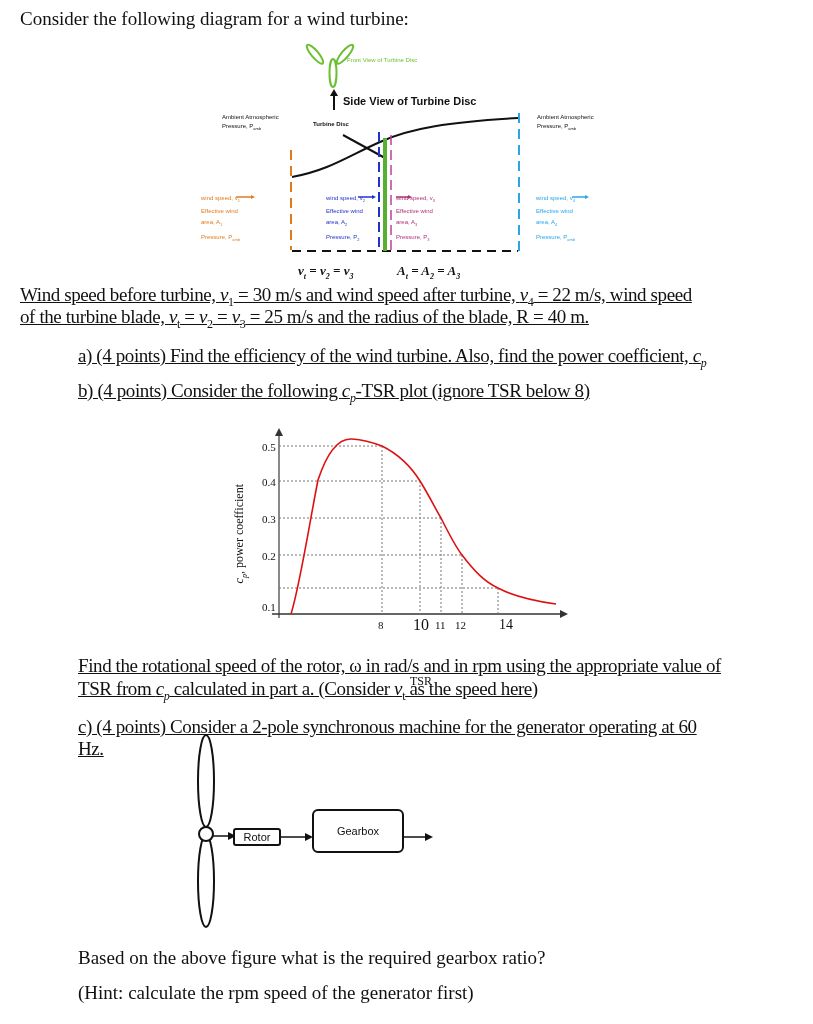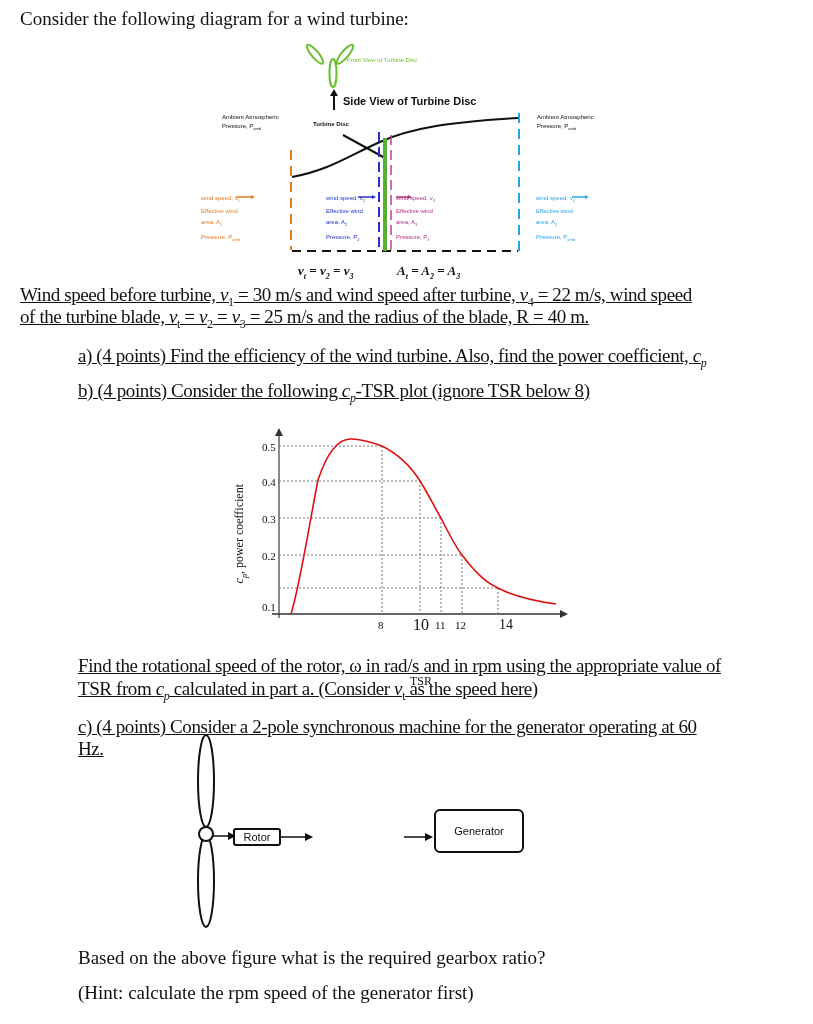--- a/index.html
+++ b/index.html
@@ -177,17 +177,17 @@
       <ellipse cx="206" cy="834" rx="7" ry="7"></ellipse>
     </g>
     <line x1="213" y1="836" x2="232" y2="836" stroke="#111" stroke-width="1.5"></line>
     <polygon points="228,832 236,836 228,840" fill="#111"></polygon>
     <line x1="281" y1="837" x2="308" y2="837" stroke="#111" stroke-width="1.5"></line>
     <polygon points="305,833 313,837 305,841" fill="#111"></polygon>
     <line x1="404" y1="837" x2="428" y2="837" stroke="#111" stroke-width="1.5"></line>
     <polygon points="425,833 433,837 425,841" fill="#111"></polygon>
   </svg>
   <div class="box" style="left:233px;top:828px;width:44px;height:14px;border-radius:3px;">Rotor</div>
-  <div class="box" style="left:434px;top:809px;width:86px;height:40px;">Generator</div>
+  <div class="box" style="left:312px;top:809px;width:88px;height:40px;">Gearbox</div>
 </div>
 
 <div class="abs serif-text" style="left:78px;top:947px;">Based on the above figure what is the required gearbox ratio?</div>
 <div class="abs serif-text" style="left:78px;top:982px;">(Hint: calculate the rpm speed of the generator first)</div>
 
 </body></html>

